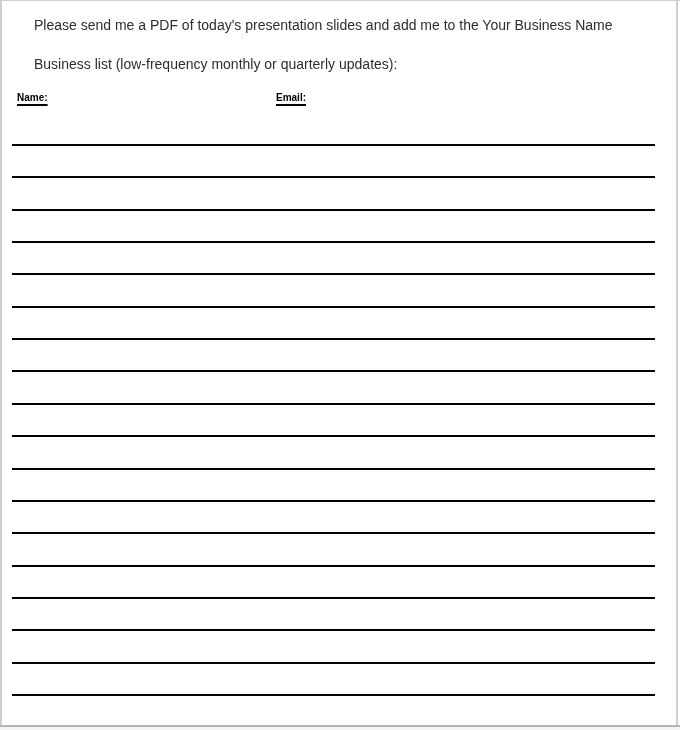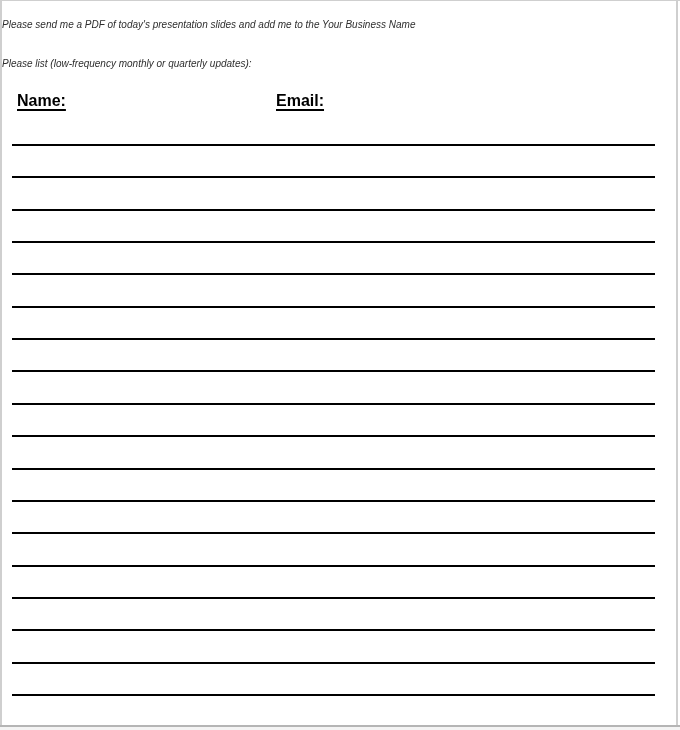--- a/index.html
+++ b/index.html
@@ -18,34 +18,33 @@
   
   .edge { position: absolute; }
   .edge-top    { left: 0; right: 0; top: 0; height: 1px; background: var(--frame-border, #d6d6d6); }
   .edge-left   { left: 0; top: 0; bottom: 3px; width: 2px; background: var(--frame-border, #d6d6d6); }
   .edge-right  { right: 2px; top: 0; bottom: 3px; width: 2px; background: var(--frame-border, #d6d6d6); }
   .edge-bottom { left: 0; right: 0; bottom: 3px; height: 2px; background: var(--bottom-edge, #b5b5b5); }
   .edge-bottom-fill { left: 0; right: 0; bottom: 0; height: 3px; background: #f4f4f4; }
 
   .intro {
     position: absolute;
-    left: 2px;
-    font-size: 10px;
+    left: 34px;
+    font-size: 14px;
     line-height: 18px;
     color: var(--text-color, #2e2e2e);
     white-space: nowrap;
-    font-style: italic;
   }
   .intro.line1 { top: 16px; }
   .intro.line2 { top: 55px; }
 
   .col-h {
     position: absolute;
     top: 92px;
-    font-size: 16px;
+    font-size: 10px;
     font-weight: bold;
     color: var(--header-color, #000000);
     text-decoration: underline;
     text-decoration-thickness: 1.5px;
     text-underline-offset: 3px;
     white-space: nowrap;
   }
   .col-h.name  { left: 17px; }
   .col-h.email { left: 276px; text-align: center; }
 
@@ -58,21 +57,21 @@
     background: var(--line-color, #000000);
   }
 </style>
 </head>
 <body>
 
 <div class="page">
 
   <div class="intro line1">Please send me a PDF of today's presentation slides and add me to the Your Business Name</div>
 
-  <div class="intro line2">Please list (low-frequency monthly or quarterly updates):</div>
+  <div class="intro line2">Business list (low-frequency monthly or quarterly updates):</div>
 
   <span class="col-h name">Name:</span>
 
   <span class="col-h email">Email:</span>
 
   <div class="entry-lines">
       <div class="rule" style="top: 144px;"></div>
       <div class="rule" style="top: 176px;"></div>
       <div class="rule" style="top: 209px;"></div>
       <div class="rule" style="top: 241px;"></div>

